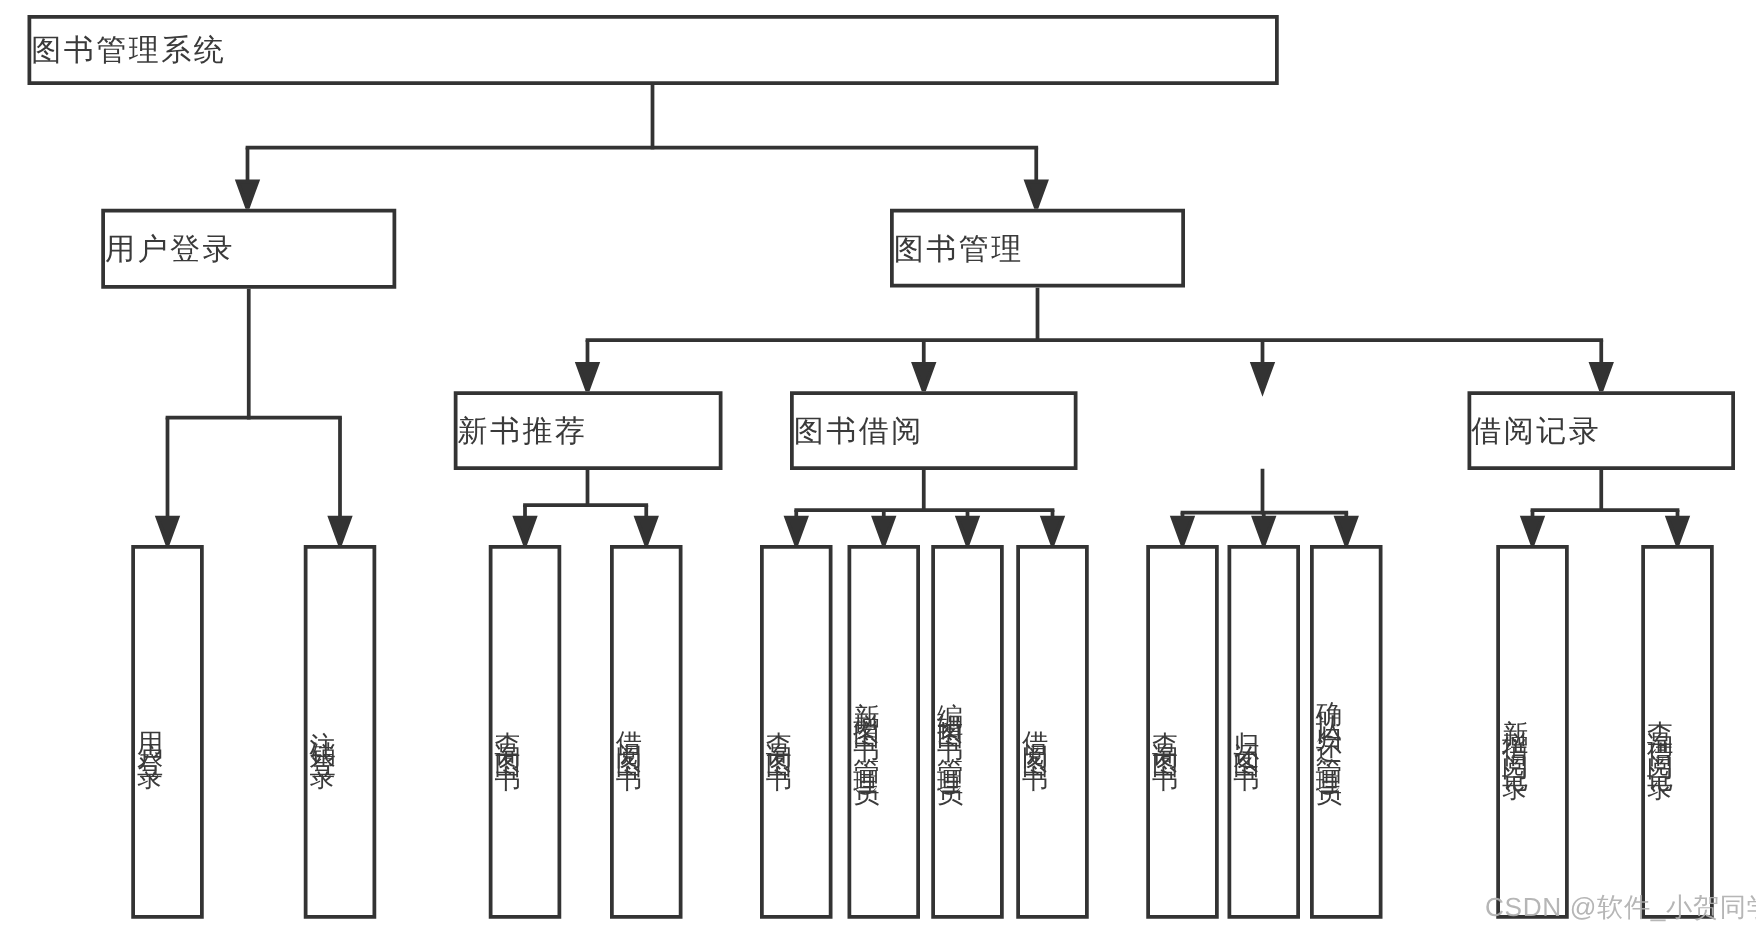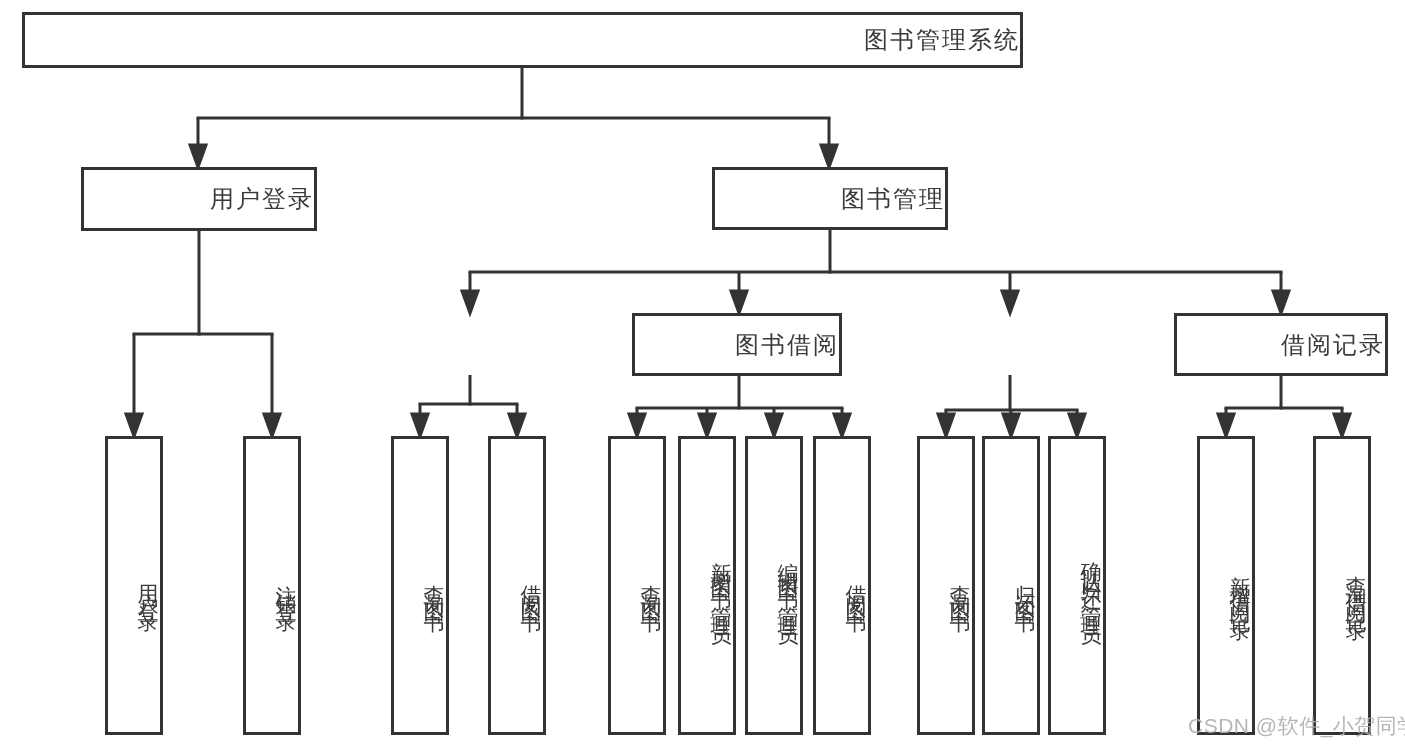--- a/index.html
+++ b/index.html
@@ -3,21 +3,21 @@
 <meta charset="utf-8">
 <style>
   html,body { margin:0; padding:0; background:#ffffff; }
   .canvas {
     position:relative; width:1405px; height:747px; background:#ffffff;
     font-family:"Liberation Sans", sans-serif; overflow:hidden;
   }
   .connectors { position:absolute; left:0; top:0; width:1405px; height:747px; z-index:0; }
   .node {
     position:absolute; background:#ffffff; border:3px solid #333333;
-    box-sizing:border-box; display:flex; align-items:center; justify-content:flex-end;
+    box-sizing:border-box; display:flex; align-items:center; justify-content:flex-start;
     color:#3a3a3a; z-index:1;
   }
   .hbox .lbl { font-size:24px; letter-spacing:2px; white-space:nowrap; }
   .leaf { top:436px; width:58px; height:299px; }
   .leaf .vtext {
     writing-mode:vertical-rl; text-orientation:mixed;
     font-size:21px; letter-spacing:9px; line-height:1.1;
   }
   .watermark {
     position:absolute; left:1188px; top:712px; z-index:10;
@@ -112,21 +112,24 @@
     <span class="lbl">图书管理系统</span>
   </div>
 
   <div class="node hbox" style="left:81px;top:167px;width:236px;height:64px">
     <span class="lbl">用户登录</span>
   </div>
   <div class="node hbox" style="left:712px;top:167px;width:236px;height:63px">
     <span class="lbl">图书管理</span>
   </div>
 
-  <div class="node hbox" style="left:632px;top:313px;width:210px;height:63px">
+  <div class="node hbox" style="left:363px;top:313px;width:215px;height:63px">
+    <span class="lbl">新书推荐</span>
+  </div>
+  <div class="node hbox" style="left:632px;top:313px;width:230px;height:63px">
     <span class="lbl">图书借阅</span>
   </div>
   <div class="node hbox" style="left:1174px;top:313px;width:214px;height:63px">
     <span class="lbl">借阅记录</span>
   </div>
 
   <div class="node leaf" style="left:105px">
     <span class="vtext">用户登录</span>
   </div>
   <div class="node leaf" style="left:243px">

